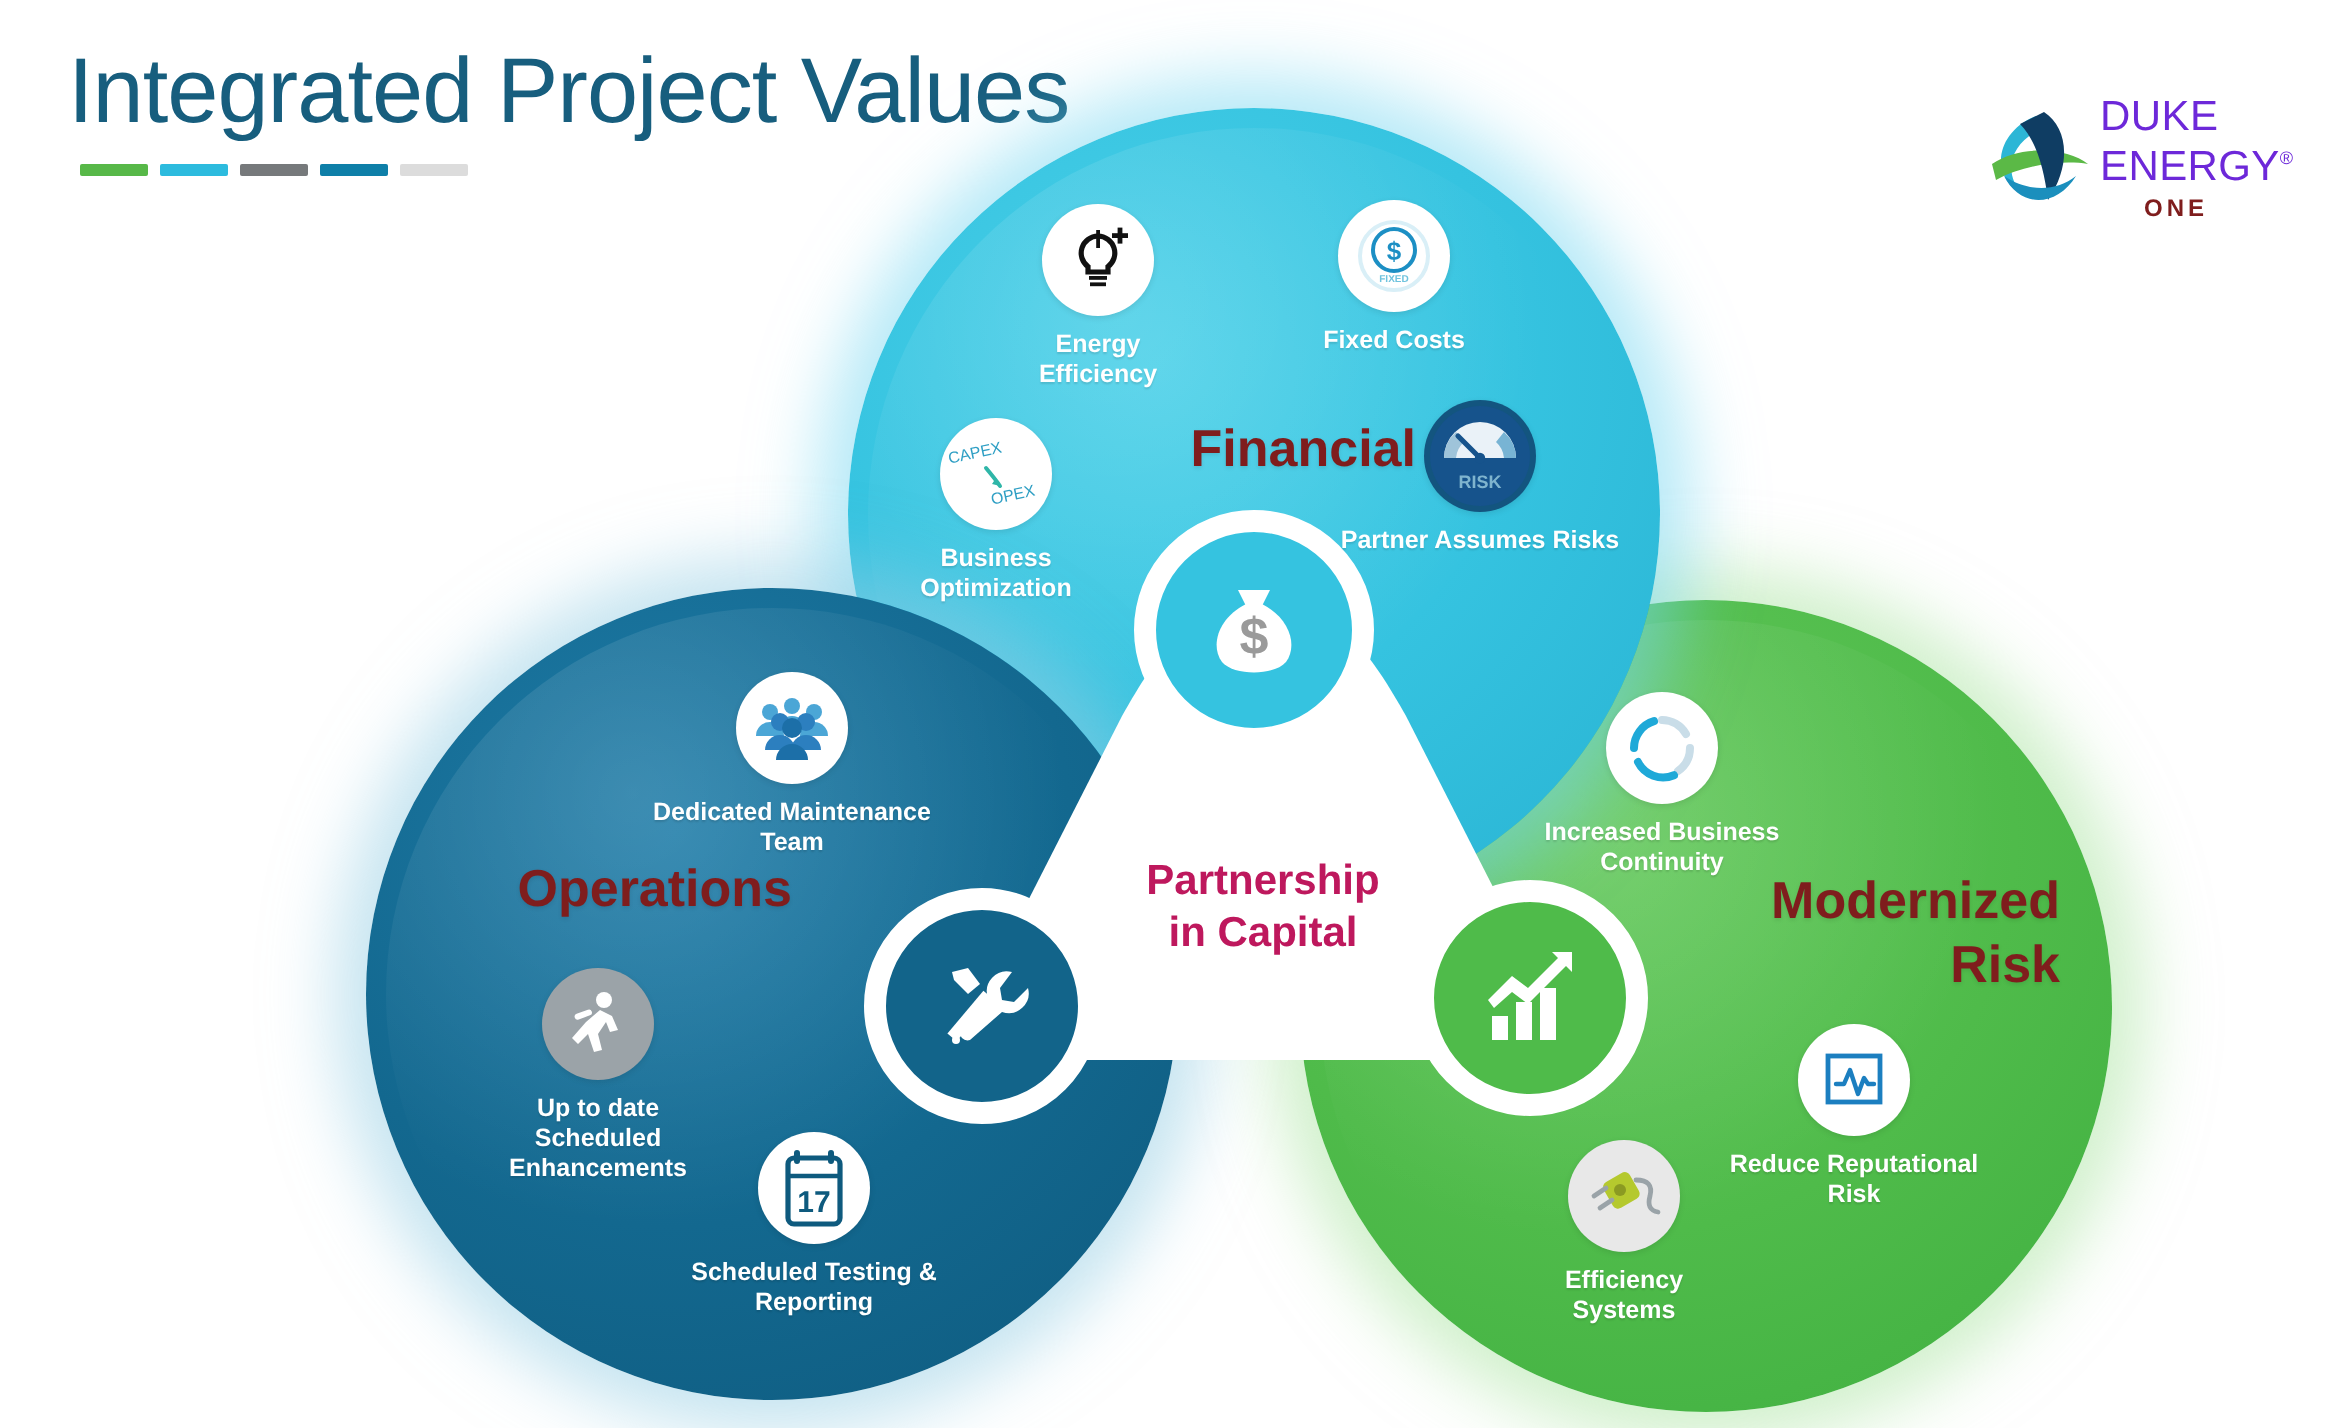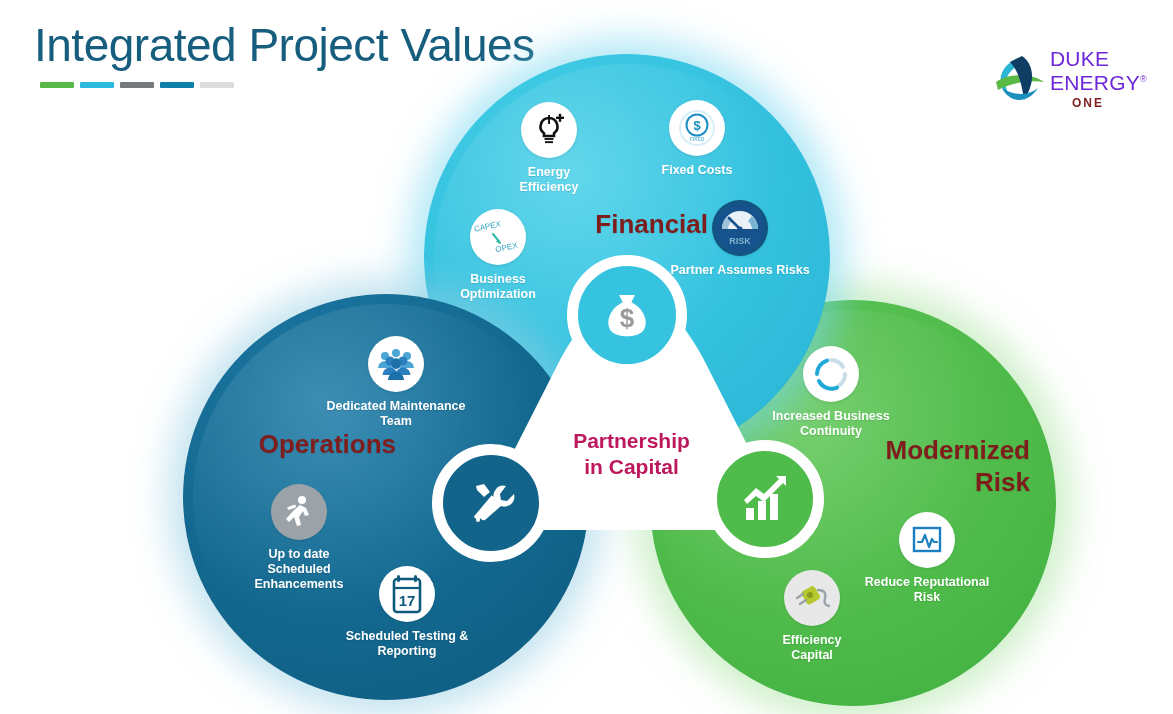--- a/index.html
+++ b/index.html
@@ -337,17 +337,17 @@
         <circle cx="19" cy="15" r="3" fill="#8B9A22"></circle>
         <g stroke="#9AA3A8" stroke-width="2.4" stroke-linecap="round">
           <line x1="6" y1="18" x2="12" y2="14"></line>
           <line x1="9" y1="24" x2="15" y2="20"></line>
         </g>
         <path d="M27 10 q9 0 7 8 q-2 7 4 8" fill="none" stroke="#9AA3A8" stroke-width="2.4" stroke-linecap="round"></path>
       </svg>
     </div>
     <div class="value-label">
       <div>Efficiency</div>
-      <div>Capital</div>
+      <div>Systems</div>
     </div>
   </div>
 
 </div>
 
 </body></html>

